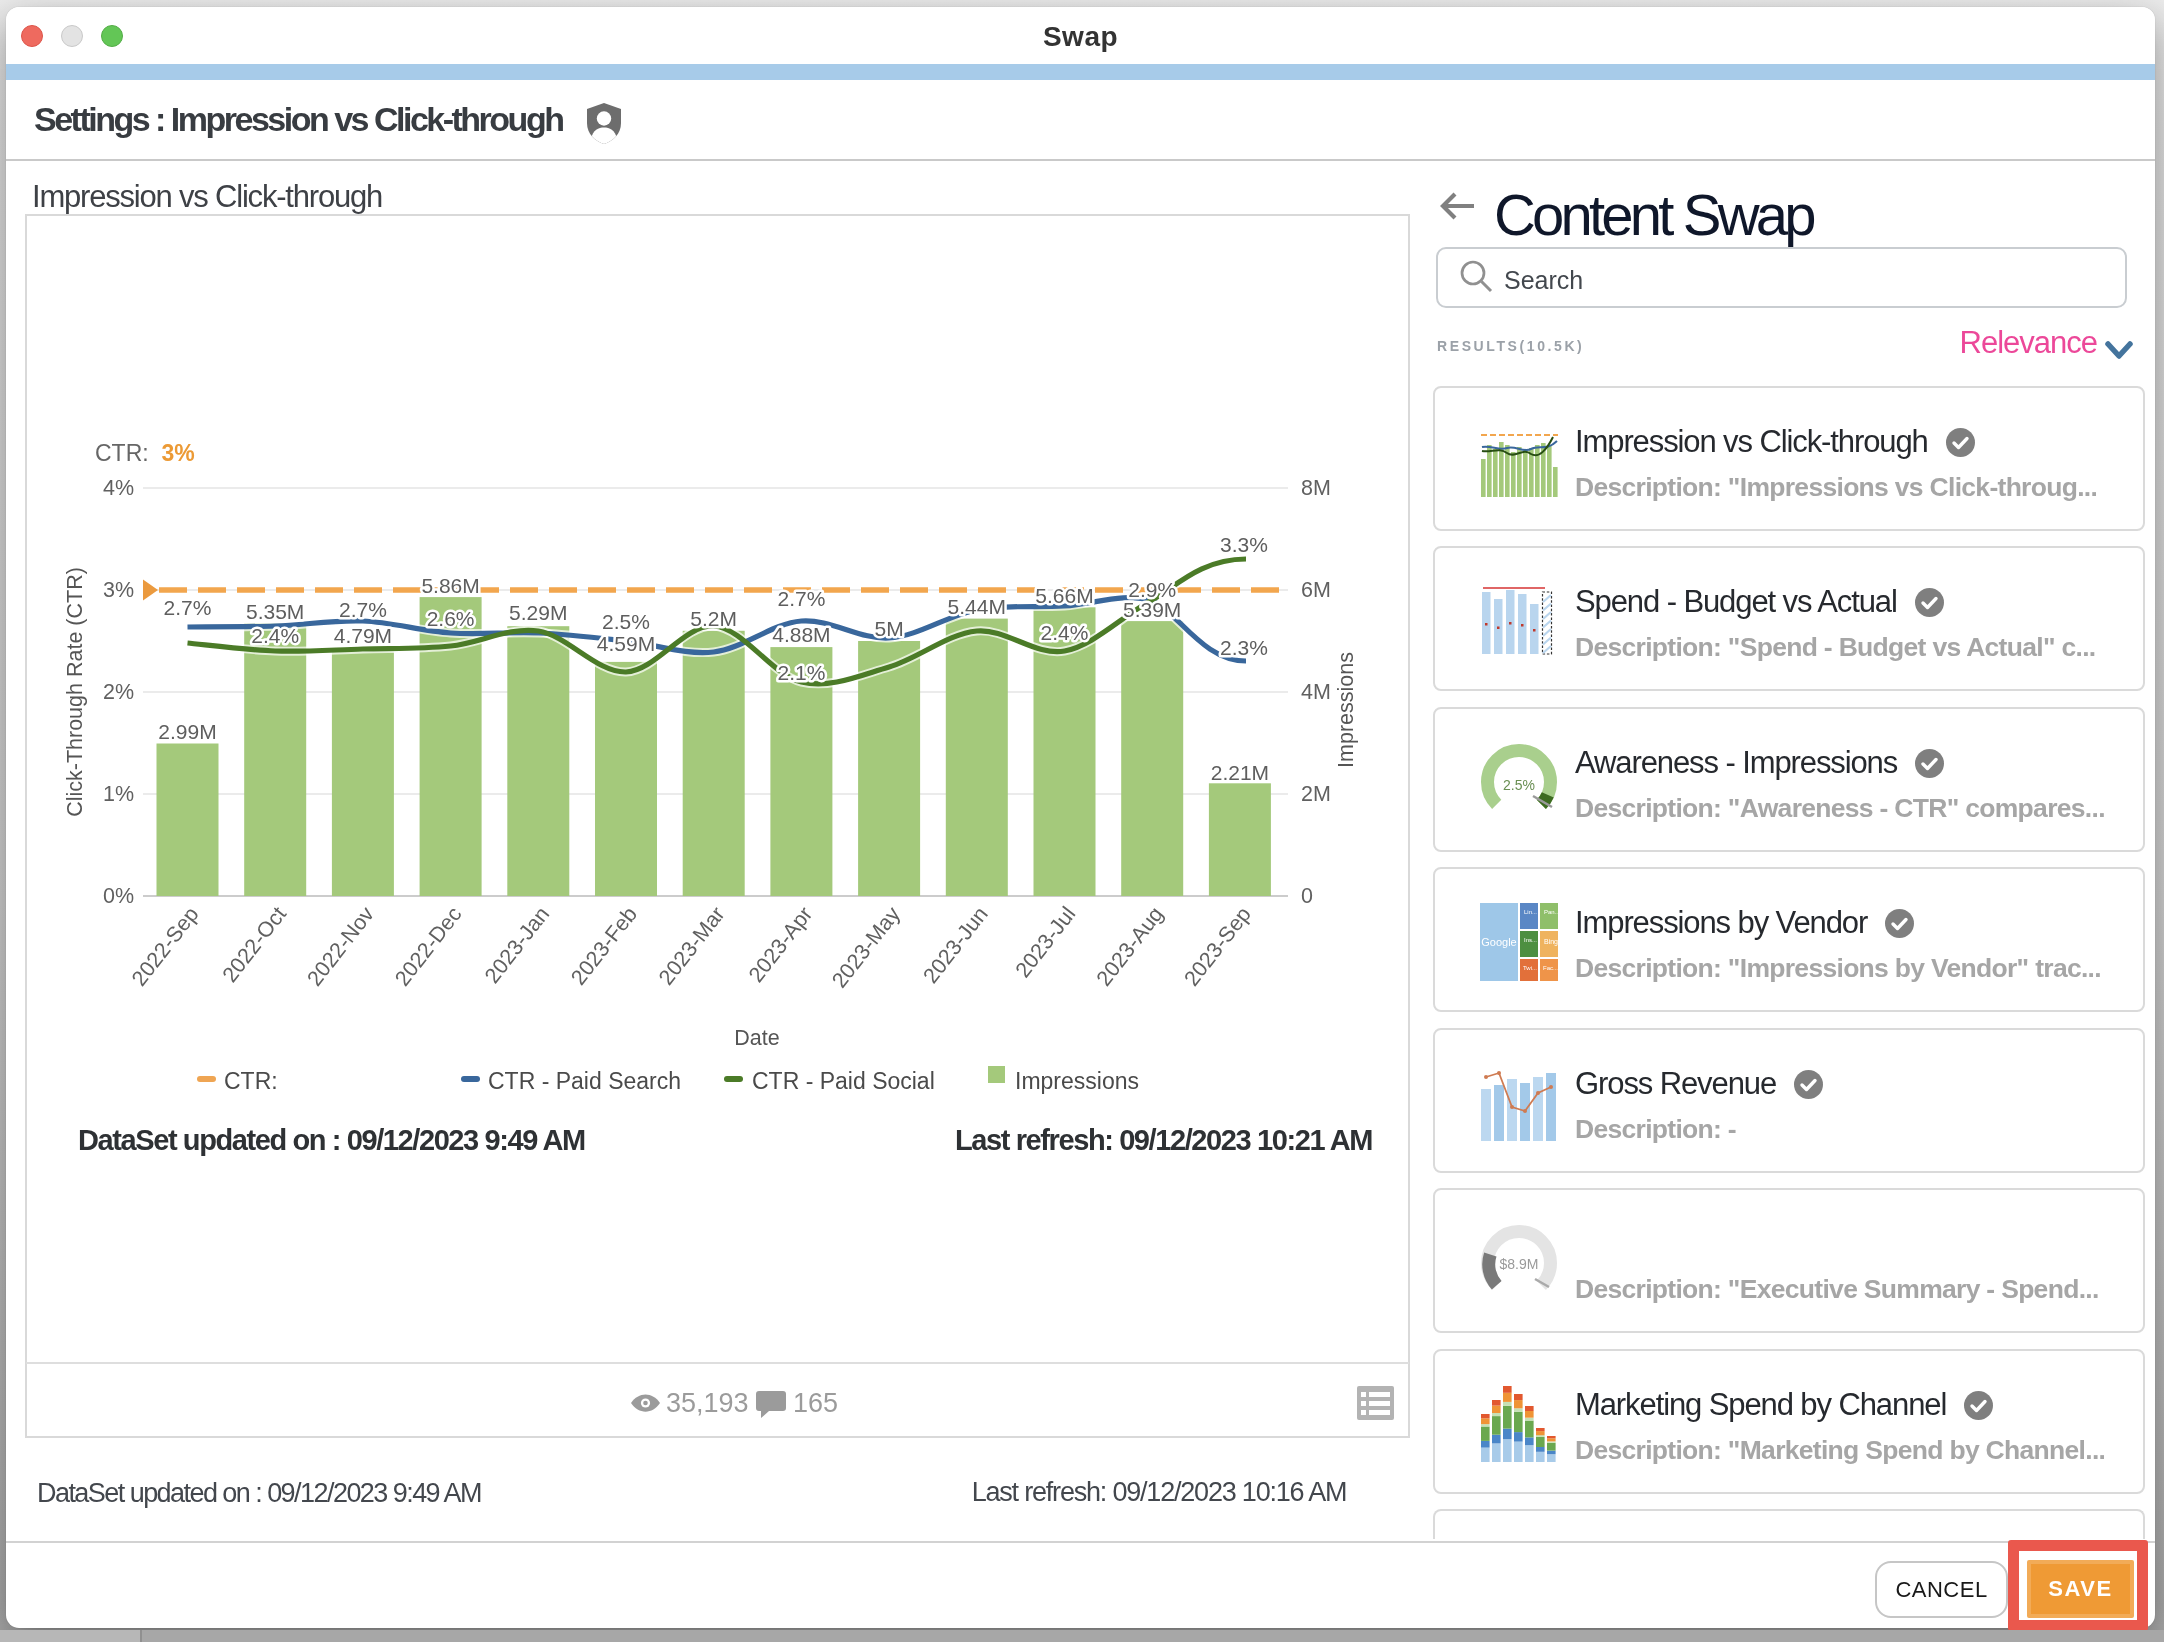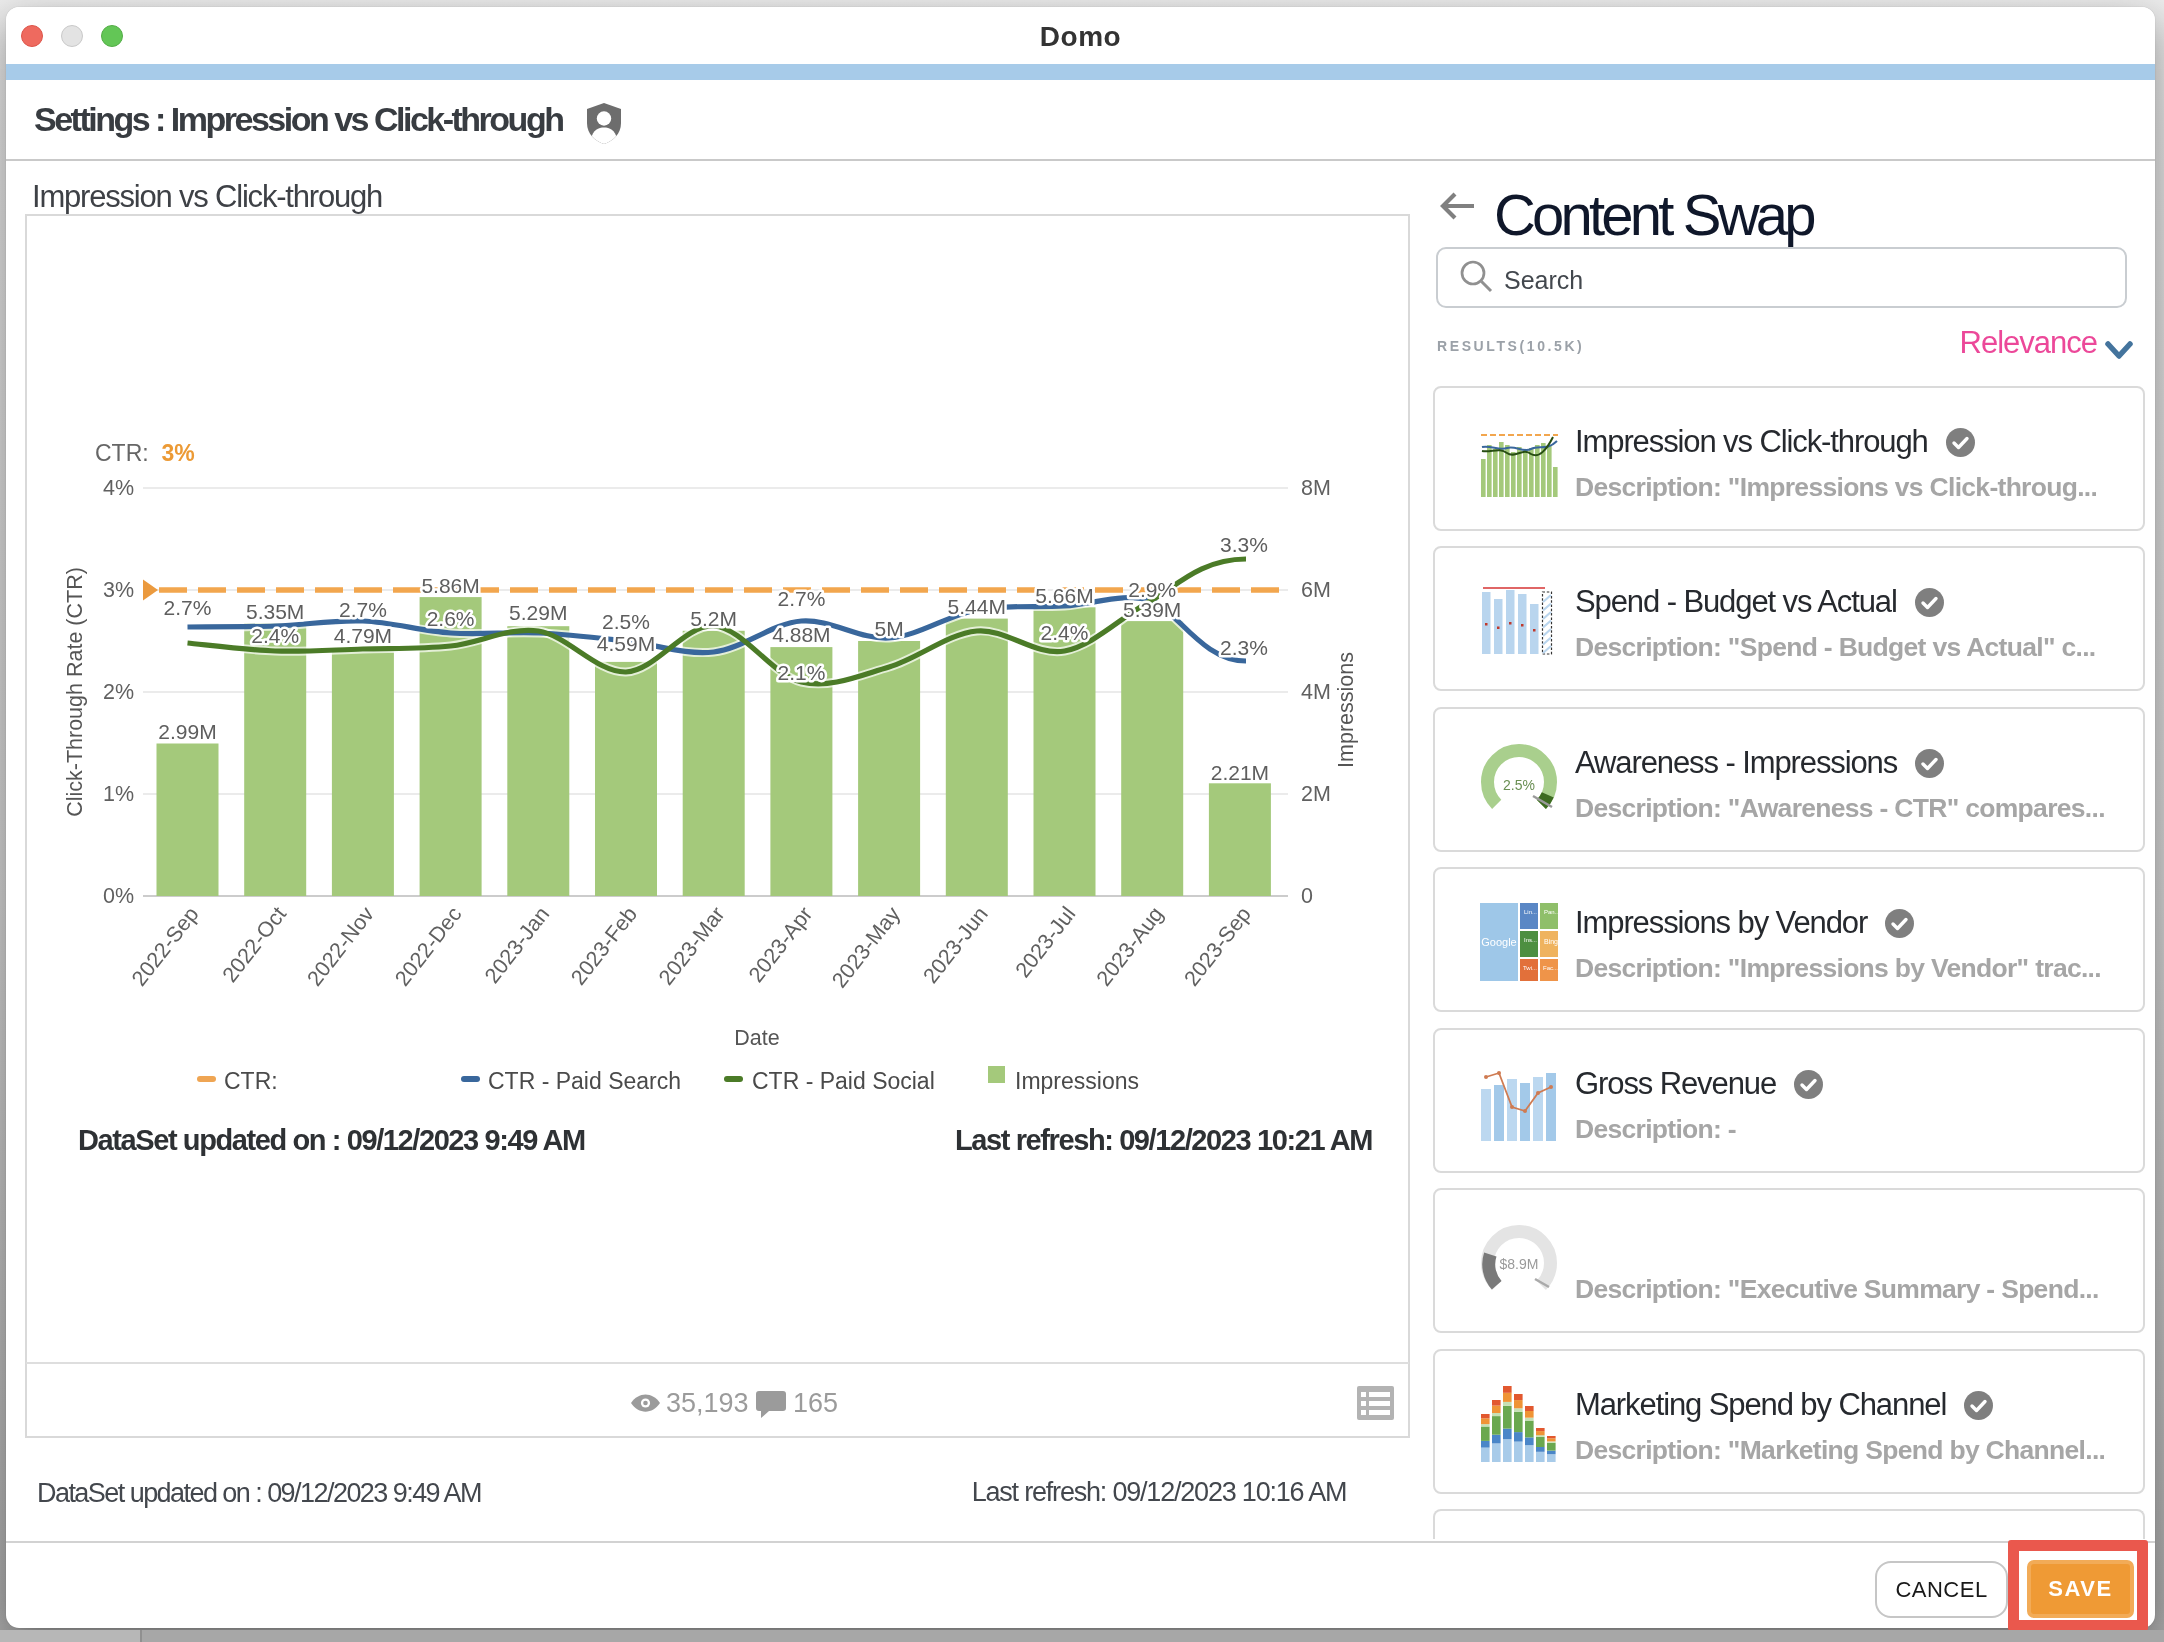--- a/index.html
+++ b/index.html
@@ -37,31 +37,31 @@
   .ctitle { font-size:31px; color:#26292e; white-space:nowrap; letter-spacing:-1.1px; }
   .check { margin-left:18px; width:29px; height:29px; }
   .cdesc { position:absolute; left:140px; top:84px; font-size:26.5px; font-weight:bold; color:#a6a6a6; white-space:nowrap; letter-spacing:-0.7px; }
   .footline { position:absolute; left:6px; top:1541px; width:2149px; height:0; border-top:2px solid #d2d2d2; }
   .cancel { position:absolute; left:1875px; top:1561px; width:133px; height:57px;
             border:2px solid #c6c6c6; border-radius:16px; background:#fff;
             font-size:22px; color:#191919; letter-spacing:0.5px; text-align:center; line-height:53px; }
   .redrect { position:absolute; left:2008px; top:1540px; width:140px; height:91px;
              border:11px solid #ea584d; border-radius:3px; background:transparent; }
   .save { position:absolute; left:2027px; top:1560px; width:107px; height:58px;
-          background:#ef9a35; border:4px solid #f2ab57; border-radius:7px;
+          background:#ef9a35; border:4px solid #f2ab57; border-radius:2px;
           font-size:22px; font-weight:bold; color:#fff; letter-spacing:1.5px; text-align:center; line-height:50px; }
 </style>
 </head>
 <body>
 <div class="window"></div>
 <div class="titlebar"></div>
 <div class="tl" style="left:21px; background:#ee6a5f; border:1px solid #dd5449;"></div>
 <div class="tl" style="left:61px; background:#e3e3e3; border:1px solid #c9c9c9;"></div>
 <div class="tl" style="left:101px; background:#63c656; border:1px solid #53ad46;"></div>
-<div class="domo">Domo</div>
+<div class="domo">Swap</div>
 <div class="bluebar"></div>
 <div class="settings">Settings : Impression vs Click-through</div>
 <svg class="abs" style="left:583px; top:101px;" width="42" height="44" viewBox="0 0 42 44">
   <defs>
       <clipPath id="shcp">
         <path d="M21 2 L38 8 L38 22 C38 33 30 40 21 43 C12 40 4 33 4 22 L4 8 Z"></path>
       </clipPath>
     </defs>
   <path d="M21 2 L38 8 L38 22 C38 33 30 40 21 43 C12 40 4 33 4 22 L4 8 Z" fill="#6d6d6d"></path>
   <g clip-path="url(#shcp)">

